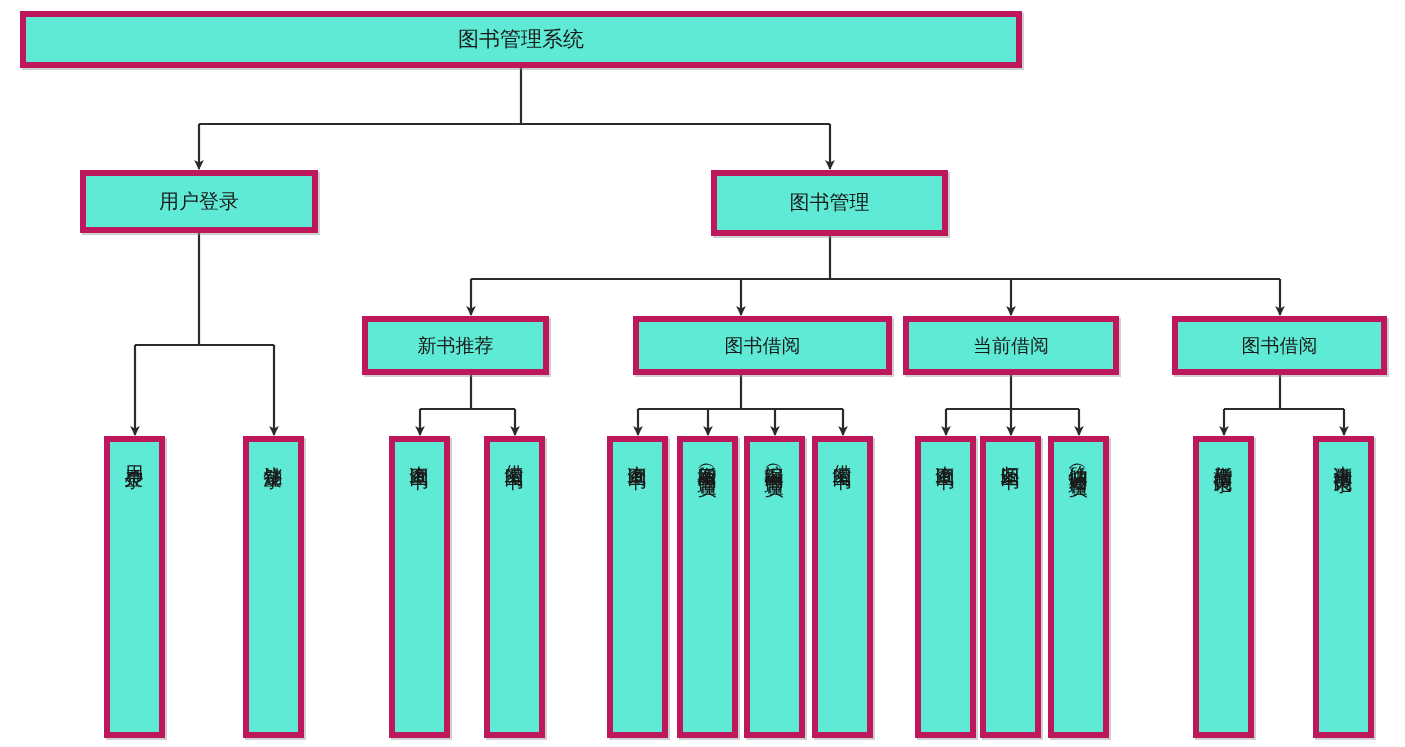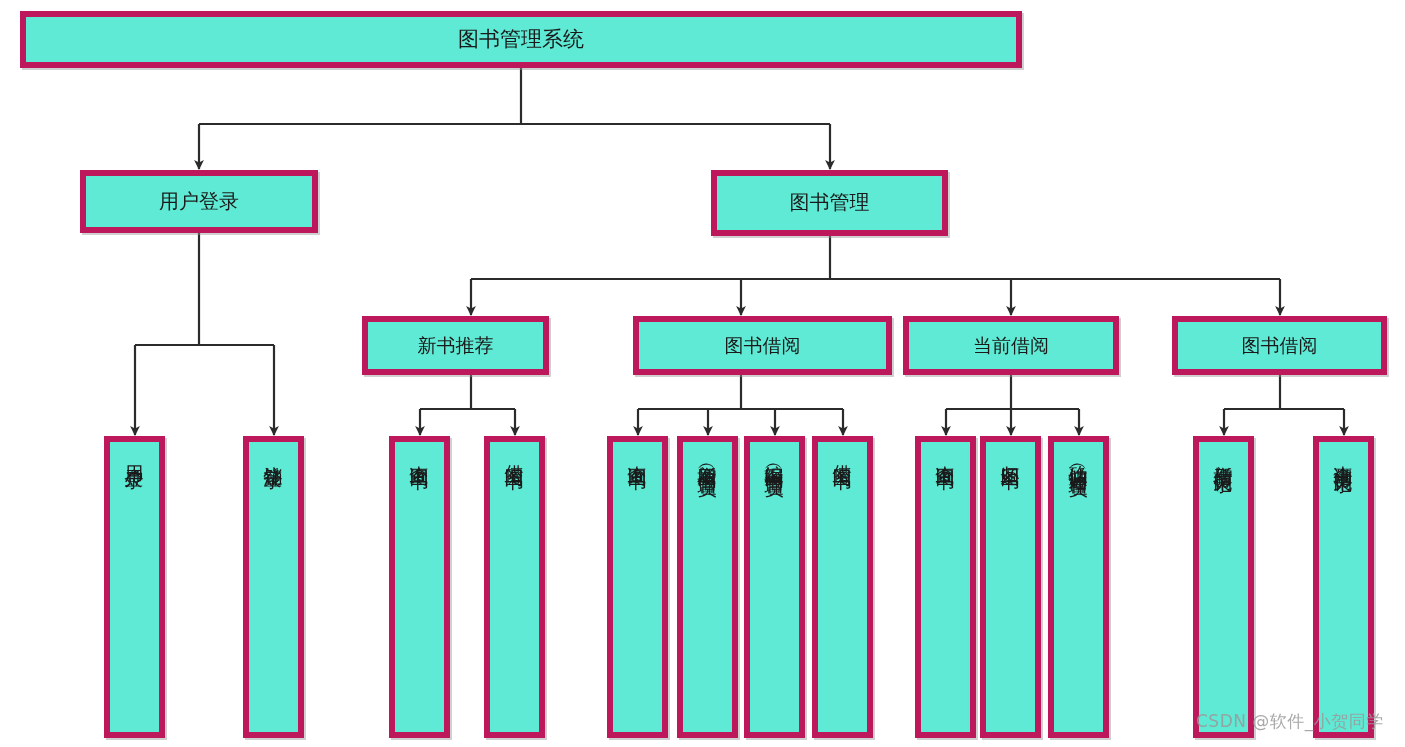--- a/index.html
+++ b/index.html
@@ -167,14 +167,13 @@
         <span class="node-label">确认归还（管理员）</span>
       </div>
       <div class="node level-3 leaf" style="left: 1193px; top: 436px; width: 61px; height: 302px;">
         <span class="node-label">新增借阅记录</span>
       </div>
       <div class="node level-3 leaf" style="left: 1313px; top: 436px; width: 61px; height: 302px;">
         <span class="node-label">查询借阅记录</span>
       </div>
     </div>
 
-  <div class="watermark" style="left:1196px; top:710px;">CSDN @软件_小贺同学</div>
 </div>
 
 </body></html>

